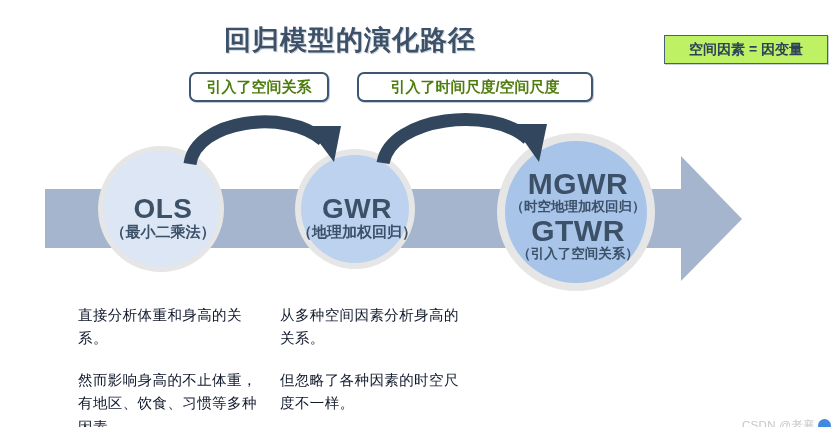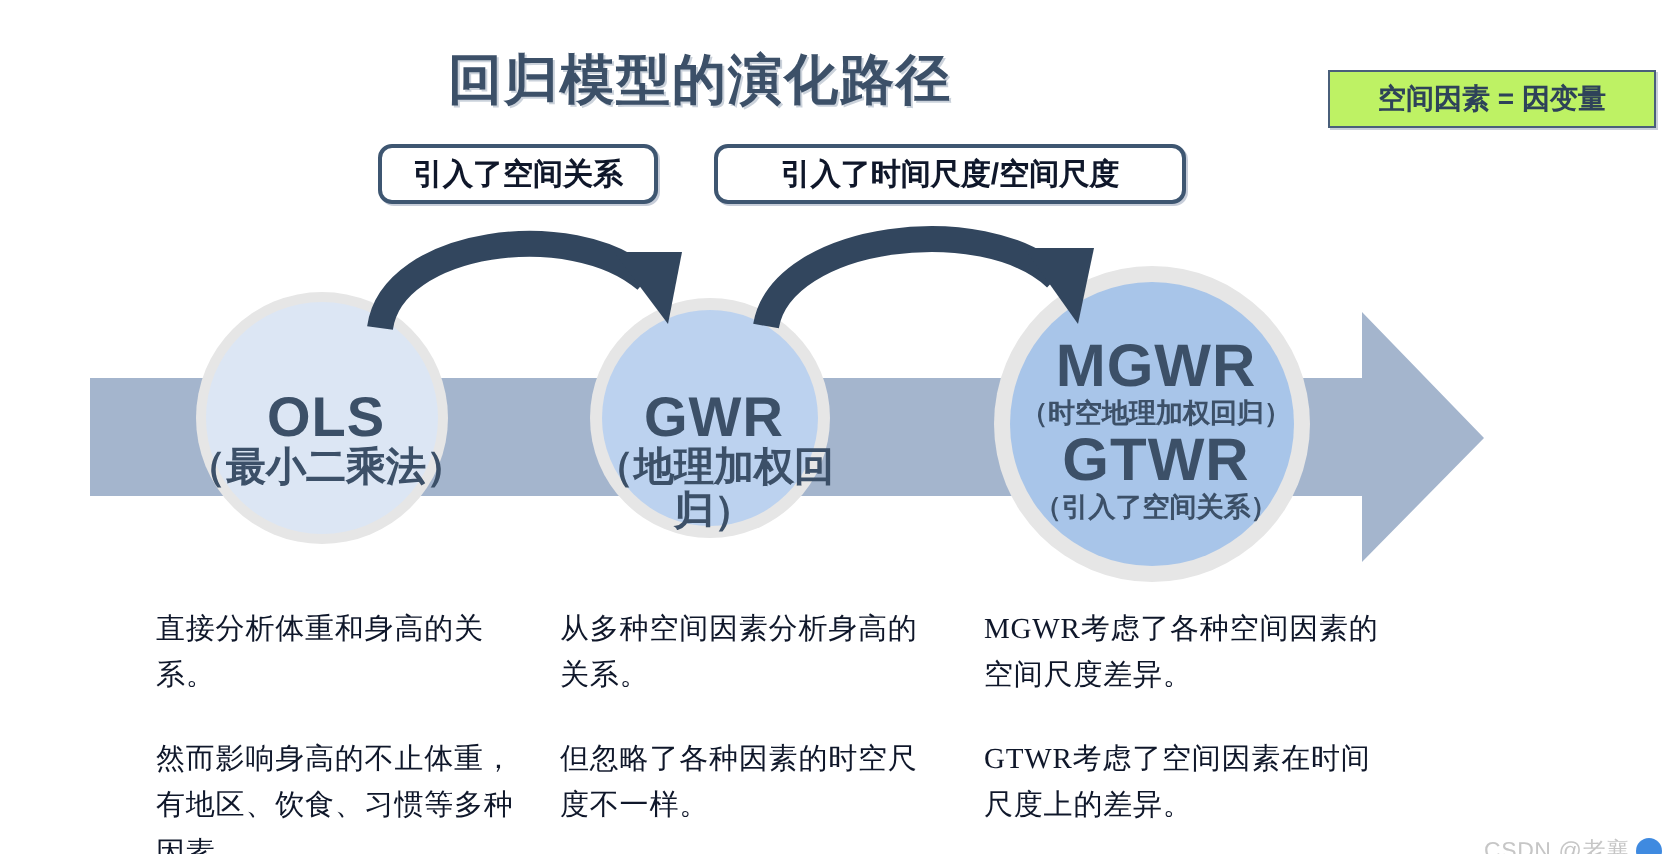--- a/index.html
+++ b/index.html
@@ -53,21 +53,21 @@
   .callout {
     height: 30px;
     border: 2px solid #3e5671;
     border-radius: 7px;
     background: #ffffff;
     display: flex;
     align-items: center;
     justify-content: center;
     font-size: 15px;
     font-weight: bold;
-    color: #0f172a;
+    color: #4d7c0f;
     padding: 0 12px;
     box-sizing: border-box;
     box-shadow: 1px 1px 0 rgba(130,145,170,0.45);
   }
   #callout-1 { left: 189px; top: 56px; width: 140px; }
   #callout-2 { left: 357px; top: 56px; width: 236px; }
 
   
   #art {
     left: 0; top: 0;
@@ -81,21 +81,21 @@
     color: #3c5068;
     line-height: 1.08;
   }
   .node-abbr {
     font-size: 28px;
     font-weight: bold;
     letter-spacing: 0.5px;
   }
   .node-abbr.big { font-size: 30px; }
   .node-cn {
-    font-size: 20px;
+    font-size: 15px;
     font-weight: bold;
   }
   .node-cn.small { font-size: 13.5px; }
 
   #node-1 { left: 88px; top: 178px; width: 150px; }
   #node-2 { left: 282px; top: 178px; width: 150px; }
   #node-3 { left: 480px; top: 152px; width: 196px; }
 
   
   .desc-col {
@@ -186,23 +186,19 @@
   <div class="abs desc-col" id="desc-1">
     <p>直接分析体重和身高的关系。</p>
     <p>然而影响身高的不止体重，有地区、饮食、习惯等多种因素。</p>
   </div>
 
   <div class="abs desc-col" id="desc-2">
     <p>从多种空间因素分析身高的关系。</p>
     <p>但忽略了各种因素的时空尺度不一样。</p>
   </div>
 
-  <div class="abs desc-col" id="desc-3">
-    <p>MGWR考虑了各种空间因素的空间尺度差异。</p>
-    <p>GTWR考虑了空间因素在时间尺度上的差异。</p>
-  </div>
 
   <div class="abs" id="watermark">
     <span>CSDN @老襄</span>
     <span class="badge"></span>
   </div>
 
 </div>
 
 </body></html>

